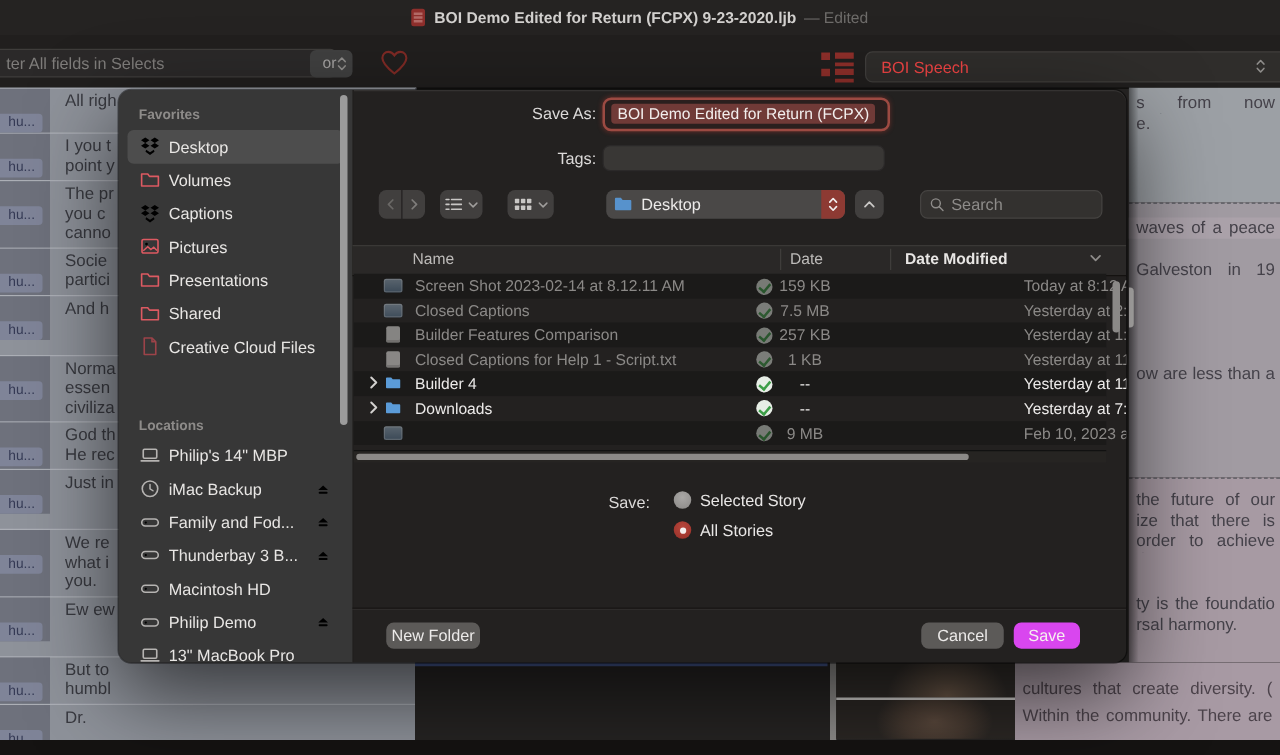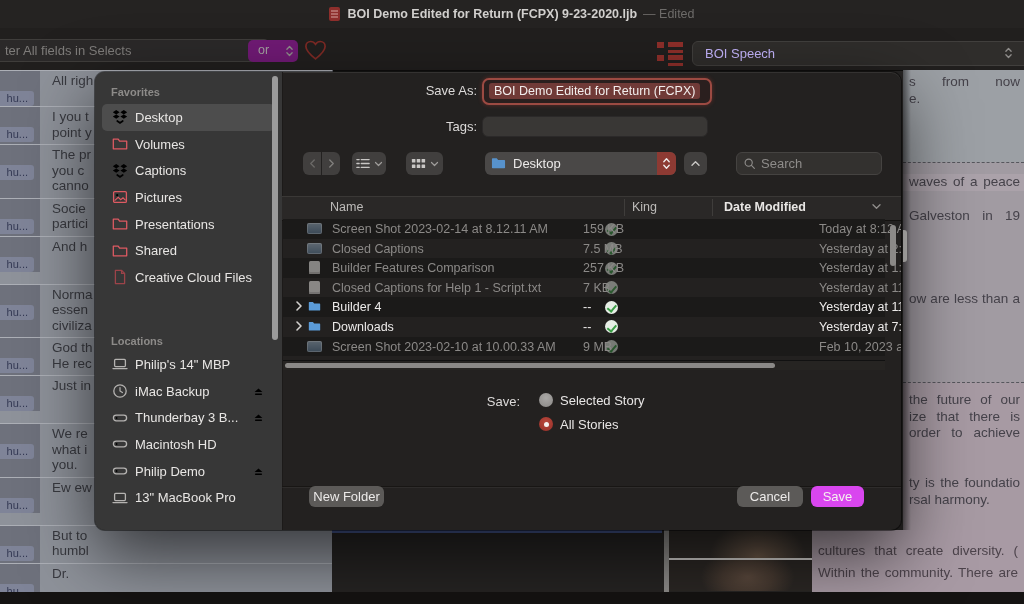--- a/index.html
+++ b/index.html
@@ -14,36 +14,36 @@
   #titlebar .doc::after{content:"";position:absolute;left:2px;top:3px;width:7px;height:1.5px;background:#b26a66;
             box-shadow:0 3px 0 #b26a66,0 6px 0 #b26a66}
   .wtitle{font-size:12.5px;font-weight:bold;color:#d2d0ce}
   .wstatus{font-size:12.5px;color:#6e6c6a;margin-left:6px}
 
   
   #toolbar{left:0;top:28px;width:1024px;height:42px;background:#211f1e;border-bottom:1px solid #0f0e0d}
   .filterfield{position:absolute;left:-30px;top:11px;width:264px;height:21px;background:#2b2929;
                border:1px solid #3f3d3b;border-radius:6px;color:#7e7c7a;font-size:13px;line-height:21px;
                padding-left:34px;white-space:nowrap;overflow:hidden}
-  .orpopup{position:absolute;left:248px;top:12px;width:50px;height:22px;background:#701a75;border-radius:5px}
+  .orpopup{position:absolute;left:248px;top:12px;width:34px;height:22px;background:#404040;border-radius:5px}
   .orpopup .v{position:absolute;left:10px;top:3px;font-size:12.5px;color:#a3a1a0}
   .stepper{position:absolute;right:4px;top:4px;width:9px;height:14px;color:#8e8c8a}
   .heartbtn{position:absolute;left:303px;top:11px;width:25px;height:22px;color:#7e2a25}
   .timecode{position:absolute;left:695px;top:12px;width:112px;text-align:center;font-size:15px;color:#a5a3a1;letter-spacing:.5px}
   #redlist{position:absolute;left:657px;top:14px;width:26px;height:23px}
   #redlist div{position:absolute;background:#8e2f2a}
   #redlist .s1{left:0;top:0;width:7px;height:6px}
   #redlist .b1{left:11px;top:0;width:15px;height:5px}
   #redlist .b2{left:11px;top:8px;width:15px;height:3px}
   #redlist .s2{left:0;top:13px;width:7px;height:6px}
   #redlist .b3{left:11px;top:13px;width:15px;height:5px}
   #redlist .b4{left:11px;top:21px;width:15px;height:3px}
   .speechpopup{position:absolute;left:692px;top:13px;width:348px;height:23px;background:#2f2d2b;
                border:1px solid #413f3d;border-radius:6px}
-  .speechpopup .v{position:absolute;left:12px;top:4px;font-size:13px;color:#c4b5fd}
+  .speechpopup .v{position:absolute;left:12px;top:4px;font-size:13px;color:#ef4444}
   .speechpopup .stepper{right:28px}
 
   
   #transcript{left:0;top:70px;width:332px;height:522px;background:#8e929a;overflow:hidden;
               border-right:1px solid #6e7078}
   .trow{display:flex;border-top:1px solid rgba(250,250,255,.28)}
   .trow.gap{margin-top:12px}
   .tbadge-col{width:40px;flex:none;background:#6e717c;padding-top:20px}
   .tbadge{display:block;margin-left:-22px;width:56px;height:15px;background:#7f8498;border-radius:3px;
           font-size:11px;color:#353a55;text-align:right;padding-right:6px;line-height:15px;box-sizing:border-box}
@@ -133,21 +133,21 @@
   .frow.odd{background:#1b1a19}.frow.even{background:#232120}
   .frow .disc{position:absolute;left:12px;top:2px;width:8px;height:14px;color:#d2d0ce}
   .frow .ficon{position:absolute;left:24px;top:3px;opacity:.55}
   .frow.bright .ficon{opacity:1}
   .fi-image{display:block;width:15px;height:11px;margin-top:1px;border-radius:2px;background:linear-gradient(#8fa3b5,#55708a);
             box-shadow:inset 0 0 0 1px rgba(255,255,255,.35)}
   .fi-doc{display:block;width:11px;height:13px;margin-left:2px;background:#dddbd9;border-radius:1.5px;
           box-shadow:inset 0 -2px 0 #b9b7b5}
   .ficon svg{width:15px;height:13px;color:#5b9bd8;display:block}
   .fname{position:absolute;left:49px;top:3px;font-size:12.5px;color:#8b8987;white-space:nowrap}
-  .fsize{position:absolute;left:300px;top:3px;width:122px;text-align:left;font-size:12.5px;color:#8b8987}
+  .fsize{position:absolute;left:300px;top:3px;width:122px;text-align:center;font-size:12.5px;color:#8b8987}
   .fdate{position:absolute;left:536px;top:3px;font-size:12.5px;color:#8b8987;white-space:nowrap}
   .frow.bright .fname,.frow.bright .fsize,.frow.bright .fdate{color:#eceae9}
   .chk{position:absolute;left:322px;top:3.5px;width:13px;height:13px;border-radius:50%;background:#e7eee6;opacity:.45}
   .chk::after{content:"";position:absolute;left:3.5px;top:2.5px;width:4px;height:6.5px;
               border-right:2px solid #3c9e47;border-bottom:2px solid #3c9e47;transform:rotate(40deg)}
   .frow.bright .chk{opacity:1}
   #vscroll{position:absolute;left:795px;top:153px;width:6px;height:41px;background:#8b8987;border-radius:3px}
   #hscroll{position:absolute;left:188px;top:288px;width:602px;height:9px;background:#262422;border-top:1px solid #111}
   #hscroll .thumbbar{position:absolute;left:2px;top:1.5px;width:490px;height:5.5px;background:#8b8987;border-radius:3px}
 
@@ -155,21 +155,21 @@
   #save-label{top:322px;width:125px;left:300px}
   #radio-col{position:absolute;left:444px;top:316px}
   .ropt{display:flex;align-items:center;height:24px}
   .radio{width:14px;height:14px;border-radius:50%;background:radial-gradient(circle at 50% 35%,#aaa8a6,#8a8886);flex:none;position:relative}
   .radio.on{background:radial-gradient(circle at 50% 35%,#b8473c,#962f28)}
   .radio.on::after{content:"";position:absolute;left:4.5px;top:4.5px;width:5px;height:5px;border-radius:50%;background:#f4f0ef}
   .rlabel{font-size:13px;color:#e8e6e5;margin-left:7px}
 
   
   #sheet-div{position:absolute;left:187px;top:414px;width:619px;height:1px;background:#181614;box-shadow:0 1px 0 rgba(255,255,255,.05)}
-  .dbtn{position:absolute;top:414px;height:21px;border-radius:6px;background:#5c5a58;color:#eceae9;
+  .dbtn{position:absolute;top:426px;height:21px;border-radius:6px;background:#5c5a58;color:#eceae9;
         font-size:13px;display:flex;align-items:center;justify-content:center}
   #btn-newfolder{left:214px;width:75px}
   #btn-cancel{left:642px;width:66px}
   #btn-save{left:716px;width:53px;background:#d946ef;color:#f6f0ef}
 
   svg.fill{fill:currentColor}
 </style>
 </head>
 <body>
 
@@ -512,20 +512,29 @@
           </svg>
     <span class="slabel">iMac Backup</span>
     <svg class="eject">
             <use href="#i-eject"></use>
           </svg>
   </div>
         <div class="sitem">
     <svg class="si">
             <use href="#i-drive"></use>
           </svg>
+    <span class="slabel">Family and Fod...</span>
+    <svg class="eject">
+            <use href="#i-eject"></use>
+          </svg>
+  </div>
+        <div class="sitem">
+    <svg class="si">
+            <use href="#i-drive"></use>
+          </svg>
     <span class="slabel">Thunderbay 3 B...</span>
     <svg class="eject">
             <use href="#i-eject"></use>
           </svg>
   </div>
         <div class="sitem">
     <svg class="si">
             <use href="#i-drive"></use>
           </svg>
     <span class="slabel">Macintosh HD</span>
@@ -606,21 +615,21 @@
   <div id="search-field">
     <svg class="mg">
         <use href="#i-search"></use>
       </svg>
     <span class="ph">Search</span>
   </div>
 
   <div id="list-header"></div>
   <div class="colh" id="col-name">Name</div>
   <div class="coldiv" style="left:529px"></div>
-  <div class="colh" id="col-size">King</div>
+  <div class="colh" id="col-size">Date</div>
   <div class="coldiv" style="left:617px"></div>
   <div class="colh" id="col-date">Date Modified</div>
   <svg id="sort-chev" class="abs">
       <use href="#i-cd"></use>
     </svg>
 
   <div id="file-rows">
       <div class="frow odd">
 
     <span class="ficon">
@@ -651,21 +660,21 @@
     <span class="fsize">257 KB</span>
     <span class="fdate">Yesterday at 1:29 PM</span>
   </div>
       <div class="frow even">
 
     <span class="ficon">
           <span class="fi-doc"></span>
         </span>
     <span class="fname">Closed Captions for Help 1 - Script.txt</span>
     <span class="chk"></span>
-    <span class="fsize">7 KB</span>
+    <span class="fsize">1 KB</span>
     <span class="fdate">Yesterday at 11:18 AM</span>
   </div>
       <div class="frow odd bright">
     <svg class="disc" style="visibility: visible;">
           <use href="#i-cr"></use>
         </svg>
     <span class="ficon">
           <svg class="fill">
             <use href="#i-folder-fill"></use>
           </svg>
@@ -687,21 +696,20 @@
     <span class="fname">Downloads</span>
     <span class="chk"></span>
     <span class="fsize">--</span>
     <span class="fdate">Yesterday at 7:53 AM</span>
   </div>
       <div class="frow odd">
 
     <span class="ficon">
           <span class="fi-image"></span>
         </span>
-    <span class="fname">Screen Shot 2023-02-10 at 10.00.33 AM</span>
     <span class="chk"></span>
     <span class="fsize">9 MB</span>
     <span class="fdate">Feb 10, 2023 at 10:00 AM</span>
   </div>
     </div>
   <div id="vscroll"></div>
   <div id="hscroll">
       <div class="thumbbar"></div>
     </div>
 

